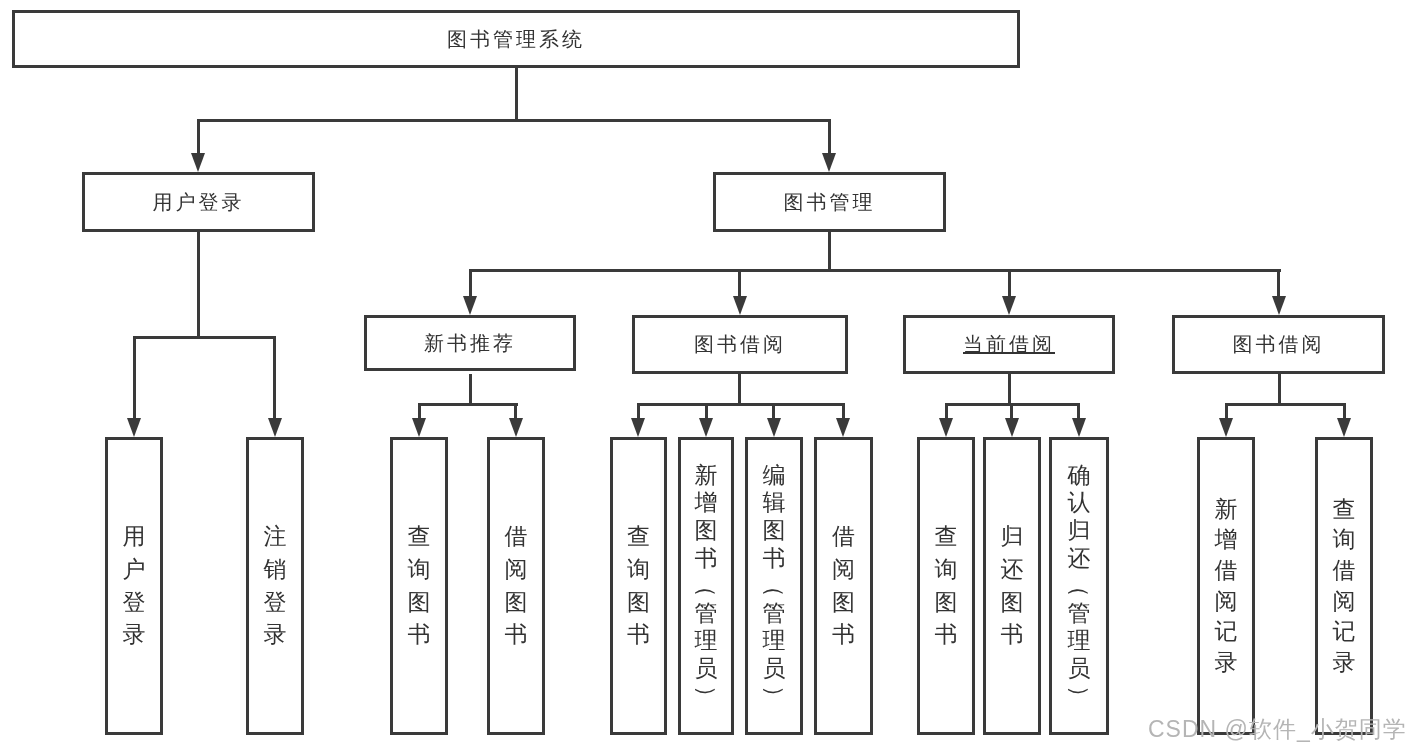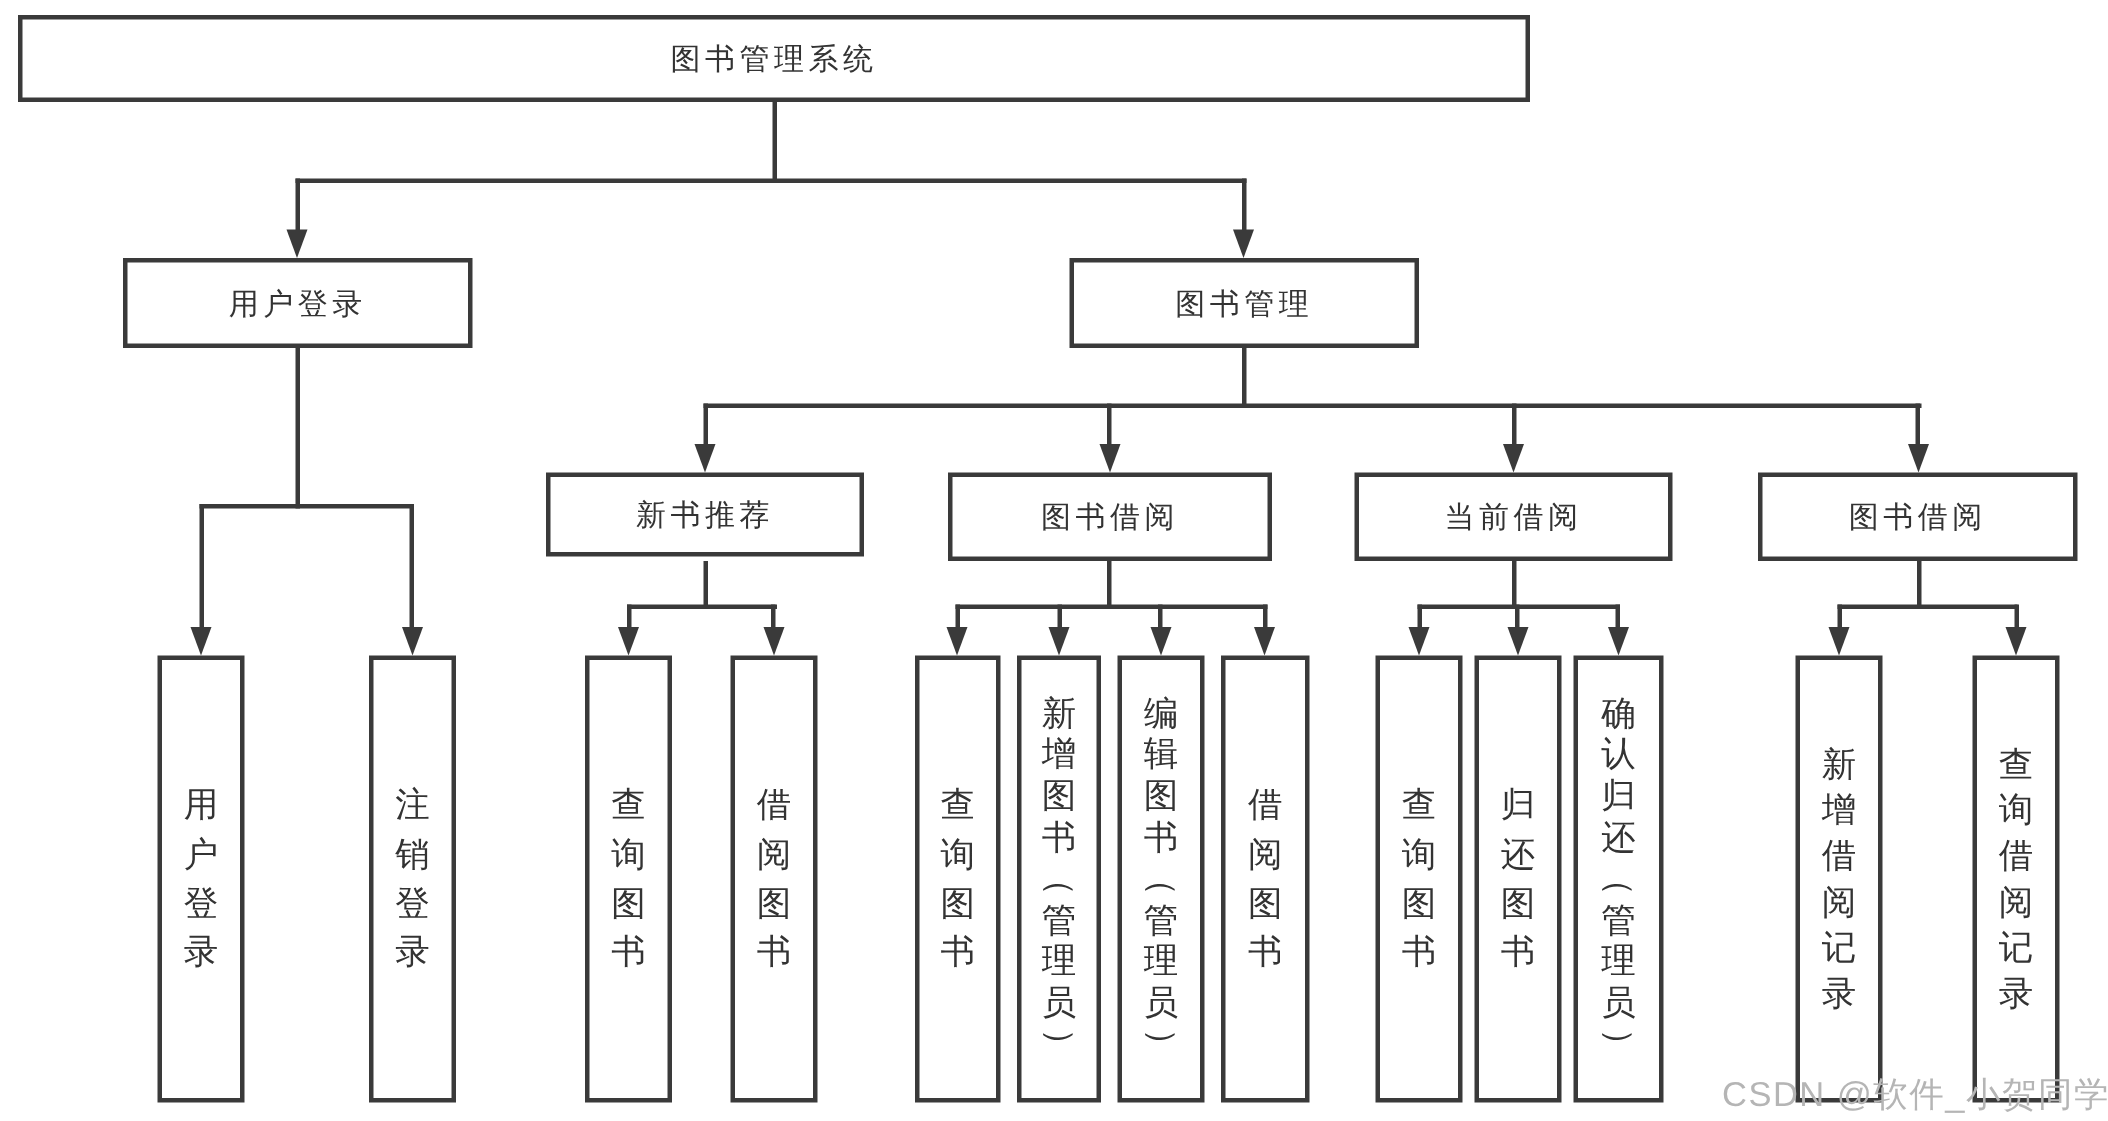--- a/index.html
+++ b/index.html
@@ -28,21 +28,21 @@
     font-size:20px;
     letter-spacing:3px;
     white-space:nowrap;
     color:var(--text);
   }
   .root{left:12px;top:10px;width:1008px;height:58px;}
   .lvl2a{left:82px;top:172px;width:233px;height:60px;}
   .lvl2b{left:713px;top:172px;width:233px;height:60px;text-align:center;}
   .lvl3a{left:364px;top:315px;width:212px;height:56px;}
   .lvl3b{left:632px;top:315px;width:216px;height:59px;}
-  .lvl3c{left:903px;top:315px;width:212px;height:59px;}
+  .lvl3c{left:903px;top:315px;width:212px;height:59px;text-decoration:underline;}
   .lvl3d{left:1172px;top:315px;width:213px;height:59px;}
   .leaf{top:437px;height:298px;}
   
   .vtext{
     display:flex;flex-direction:column;
     align-items:center;justify-content:center;
     height:100%;width:100%;
   }
   .vchar{
     font-size:23px;line-height:1.2;

